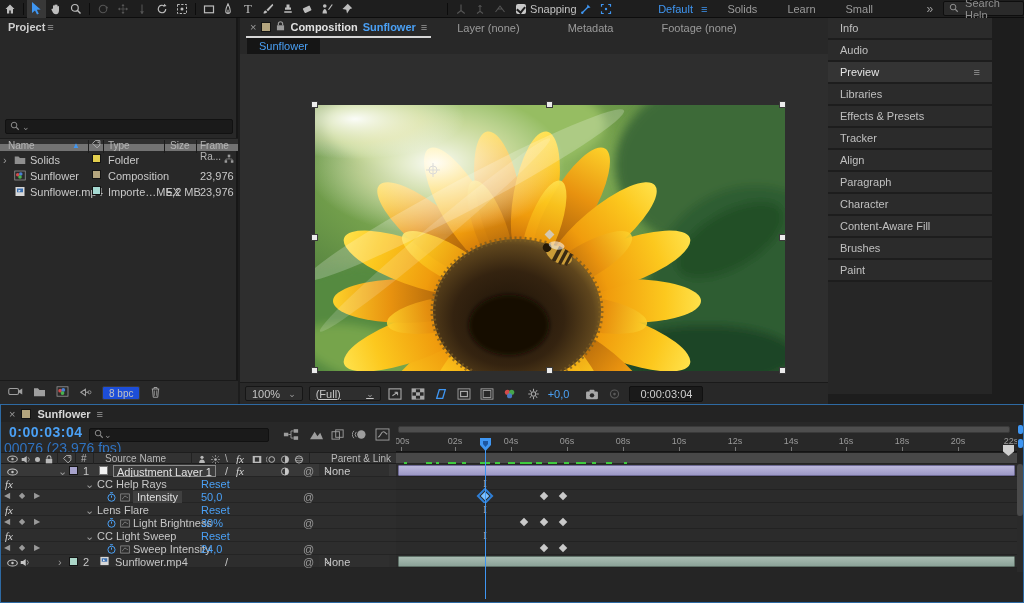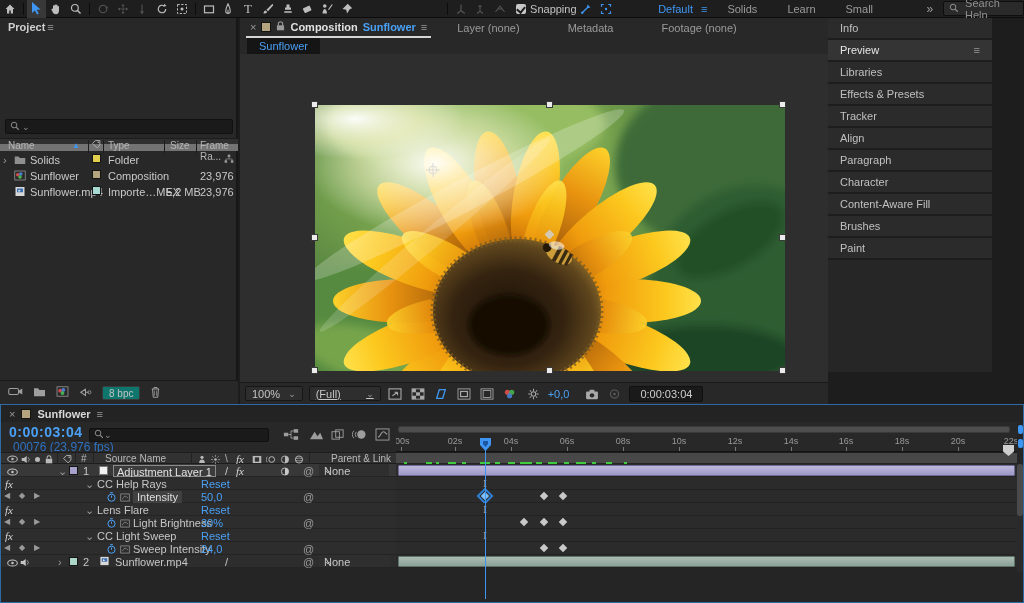--- a/index.html
+++ b/index.html
@@ -41,21 +41,21 @@
   #proj-thead { position:absolute; left:0; top:120px; width:238px; height:13px; background:#303030;
     border-top:1px solid #1c1c1c; border-bottom:7px solid #737373; color:#b5b5b5; font-size:10px; }
   #proj-thead span { position:absolute; top:1px; }
   .col-sep { position:absolute; top:0; width:1px; height:13px; background:#1c1c1c; }
   .proj-row { position:absolute; left:0; width:238px; height:16px; color:#c9c9c9; }
   .proj-row span { position:absolute; top:2px; white-space:nowrap; }
   .chip { position:absolute; top:4px; width:9px; height:9px; border:1px solid #141414; }
   .file-ico { position:absolute; top:2px; width:12px; height:11px; }
   #proj-footer { position:absolute; left:0; bottom:0; width:238px; height:24px; background:#282828;
     border-top:1px solid #1a1a1a; display:flex; align-items:center; gap:10px; padding:0 8px; color:#9f9f9f; }
-  #bpc-btn { background:#0f766e; border:1px solid #3a3a3a; padding:0 6px; height:14px; line-height:13px;
+  #bpc-btn { background:#1d4ed8; border:1px solid #3a3a3a; padding:0 6px; height:14px; line-height:13px;
     font-size:10px; color:#c0c0c0; border-radius:2px; }
 
   
   #comp { left:240px; top:18px; width:618px; height:386px; }
   #comp-tabs { height:20px; display:flex; align-items:center; padding-left:6px; gap:4px; background:#282828; }
   .comp-tab-active { display:flex; align-items:center; gap:5px; height:20px; border-bottom:2px solid #d6d6d6; padding:0 4px; }
   .tab-label-dim { color:#9b9b9b; padding:0 22px; }
   .lock-ico, .close-x { color:#9a9a9a; }
   .comp-name-blue { color:#4aa0f5; }
   #viewer-tab { position:absolute; left:7px; top:20px; height:16px; background:#151515;
@@ -80,21 +80,21 @@
   .side-item.active { background:#343434; color:#e6e6e6; justify-content:space-between; }
   #side-body { height:112px; background:#262626; }
 
   
   #timeline { left:0; top:404px; width:1024px; height:199px; background:#252525;
     border:1px solid #2e6aa3; }
   #tl-tab { height:17px; background:#232323; display:flex; align-items:center; gap:6px; padding-left:8px; }
   .mini-chip { width:10px; height:10px; background:#b4a57e; border:1px solid #141414; }
   #tl-controls { position:absolute; left:0; top:17px; width:395px; height:30px; background:#282828; }
   #tl-timecode { position:absolute; left:8px; top:2px; color:#4aa0f5; font-size:14px; font-weight:bold; letter-spacing:.5px; }
-  #tl-frameinfo { position:absolute; left:12px; top:18px; color:#2f72c0; font-size:12px; }
+  #tl-frameinfo { position:absolute; left:3px; top:18px; color:#2f72c0; font-size:14px; }
   #tl-search { position:absolute; left:88px; top:6px; width:180px; height:14px; background:#1a1a1a;
     border:1px solid #111; border-radius:2px; display:flex; align-items:center; padding:0 4px; color:#8a8a8a; }
   .tl-ctl-ico { position:absolute; top:6px; color:#9d9d9d; }
   
   #ruler { position:absolute; left:395px; top:17px; width:621px; height:30px; background:#282828; overflow:hidden; }
   #workarea { position:absolute; left:2px; top:4px; width:612px; height:7px; background:#4e4e4e;
     border:1px solid #3a3a3a; border-radius:2px; }
   .tick { position:absolute; top:14px; color:#9a9a9a; font-size:9px; transform:translateX(-50%); }
   .tickline { position:absolute; top:25px; width:1px; height:4px; background:#777; }
   #ruler-base { position:absolute; left:0; top:29px; width:621px; height:1px; background:#141414; }
@@ -605,20 +605,23 @@
             <circle cx="8" cy="6" r="1.6" fill="currentColor"></circle>
           </svg></span>
       <div id="tc-box">0:00:03:04</div>
     </div>
   </div>
 
   <div id="sidebar" class="panel">
     <div class="side-item">
         <span>Info</span>
       </div>
+    <div class="side-item">
+        <span>Audio</span>
+      </div>
     <div class="side-item active">
         <span>Preview</span>
         <span class="menu-glyph">≡</span>
       </div>
     <div class="side-item">
         <span>Libraries</span>
       </div>
     <div class="side-item">
         <span>Effects &amp; Presets</span>
       </div>

